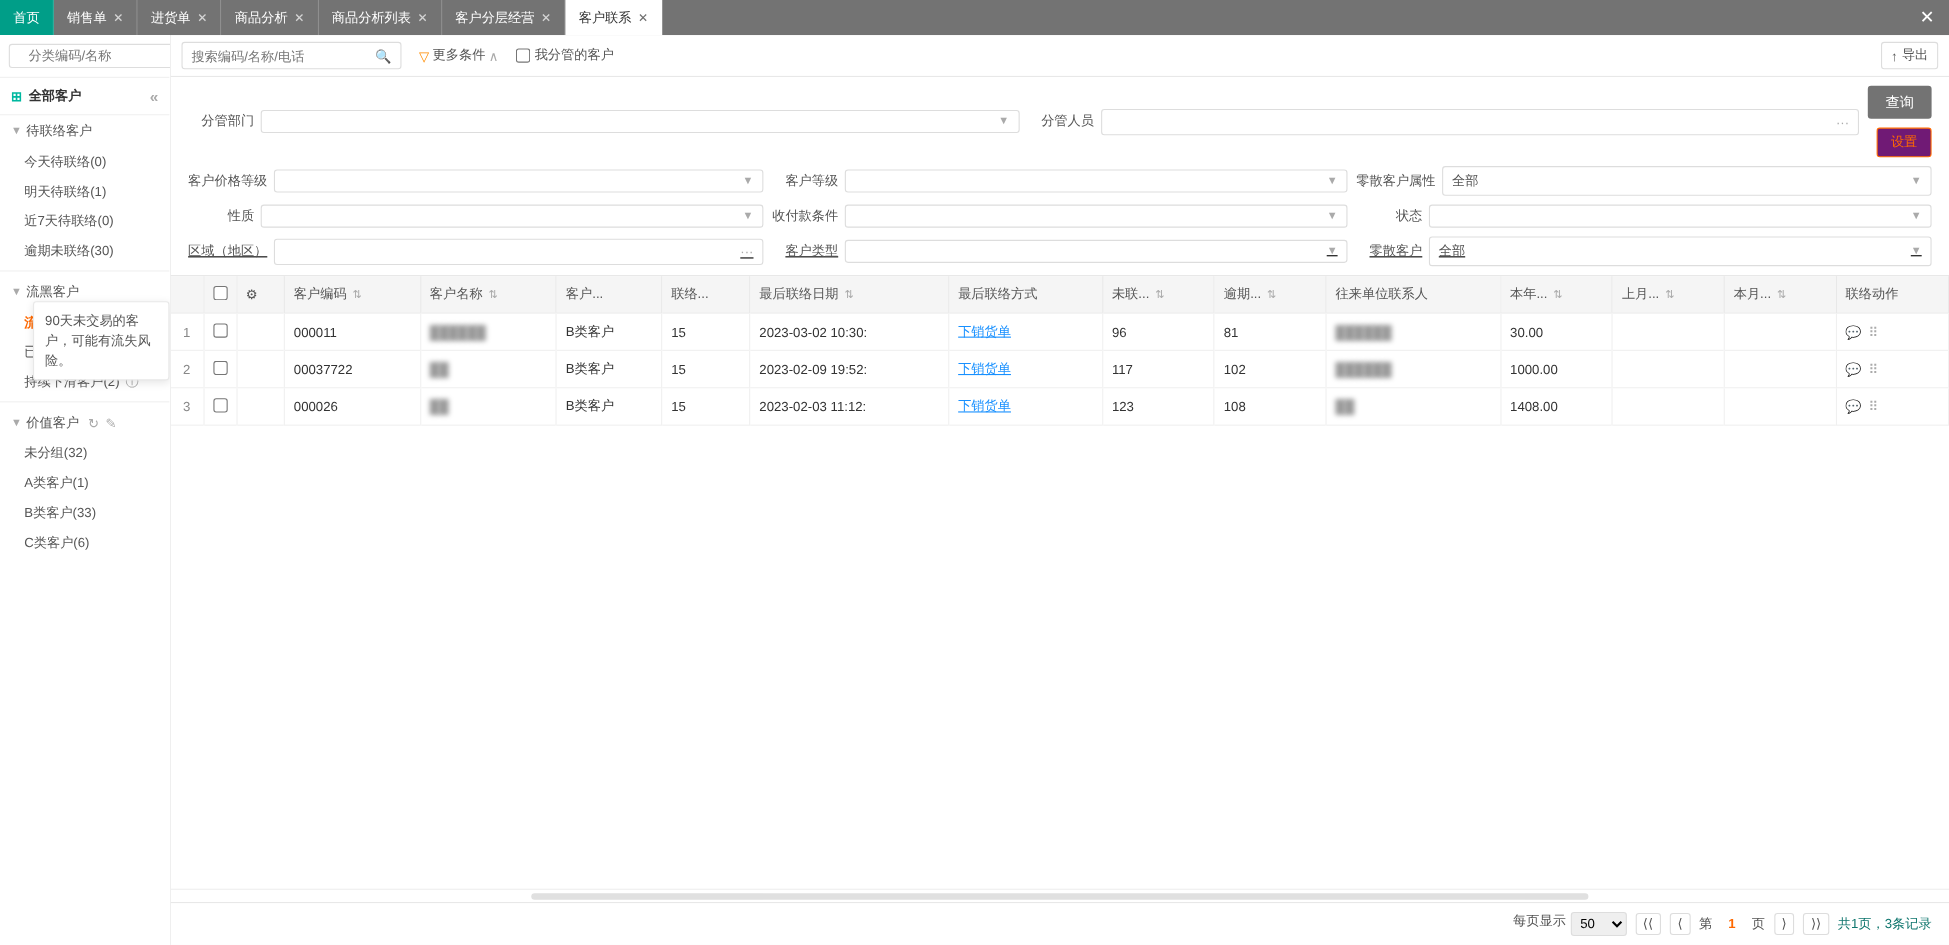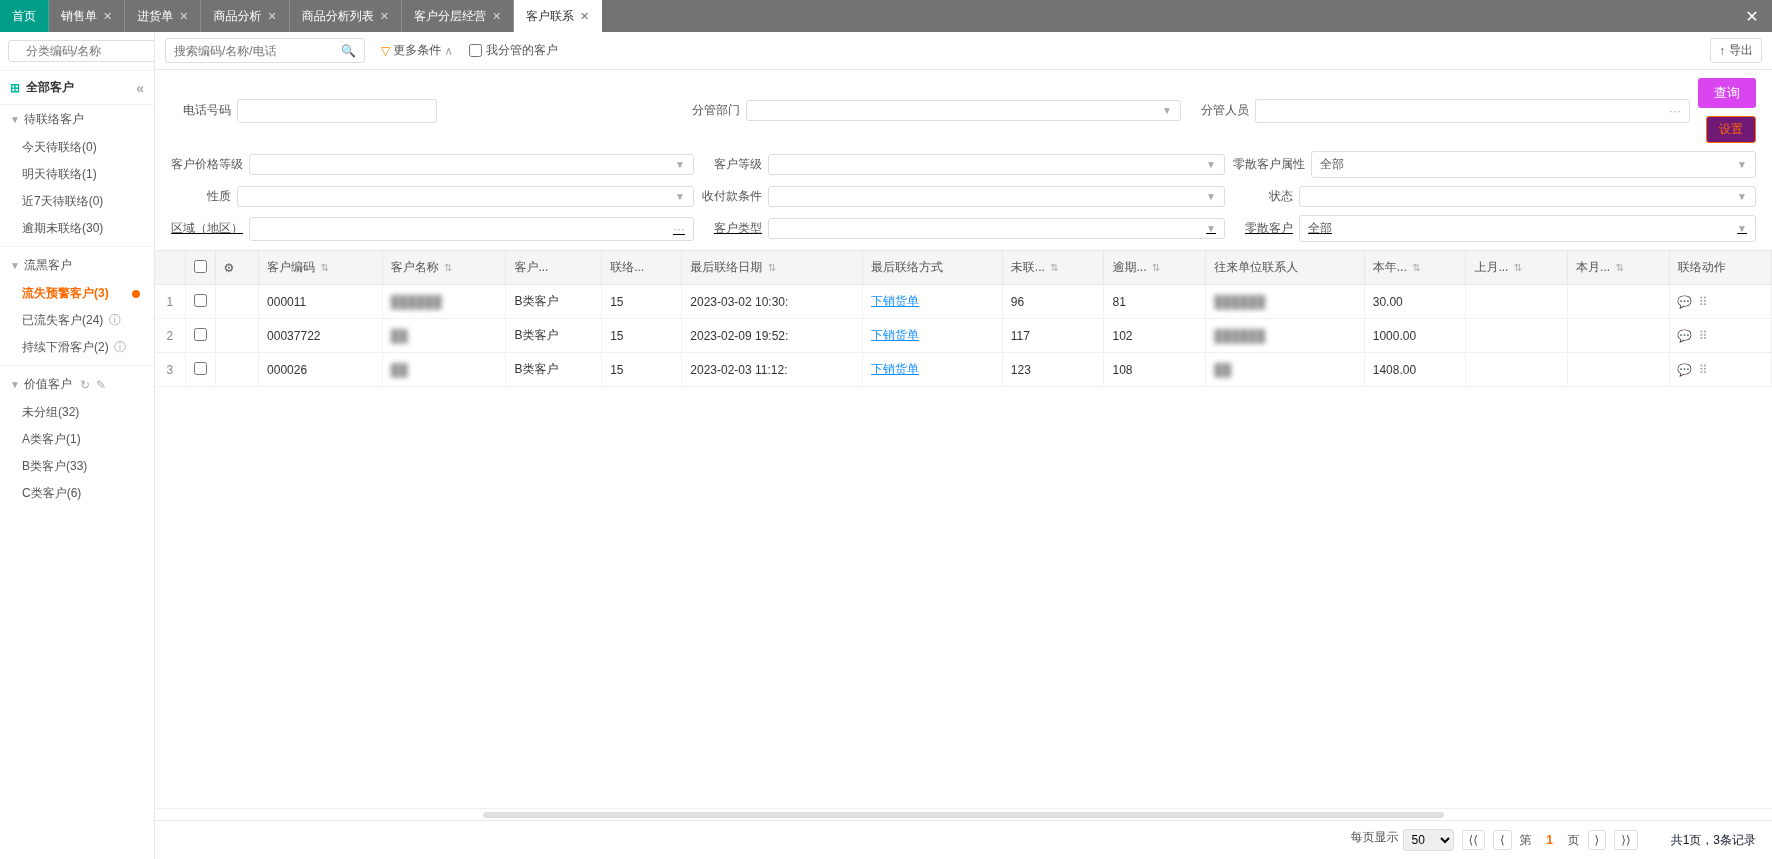--- a/index.html
+++ b/index.html
@@ -251,21 +251,21 @@
       outline: none;
       background: #fff;
       display: flex;
       align-items: center;
       justify-content: space-between;
       cursor: pointer;
       color: #555;
     }
     .filter-select .chevron { color: #aaa; font-size: 10px; }
     .query-btn {
-      background: #d946ef;
+      background: #737373;
       color: #fff;
       border: none;
       border-radius: 3px;
       padding: 6px 16px;
       font-size: 13px;
       cursor: pointer;
       white-space: nowrap;
     }
     .settings-btn {
       background: #701a75;
@@ -362,21 +362,21 @@
       cursor: pointer;
       font-size: 12px;
       color: #555;
     }
     .pagination .page-num {
       color: #ff6900;
       font-weight: bold;
       min-width: 20px;
       text-align: center;
     }
-    .pagination .total { color: #0f172a; margin-left: 25px; }
+    .pagination .total { color: #0f766e; }
 
     
     ::-webkit-scrollbar { width: 6px; height: 6px; }
     ::-webkit-scrollbar-track { background: #f0f0f0; }
     ::-webkit-scrollbar-thumb { background: #ccc; border-radius: 3px; }
   </style>
 </head>
 <body>
 
 <div class="tab-bar">
@@ -476,20 +476,23 @@
     <div class="sidebar-item">
       <span>A类客户(1)</span>
     </div>
     <div class="sidebar-item">
       <span>B类客户(33)</span>
     </div>
     <div class="sidebar-item">
       <span>C类客户(6)</span>
     </div>
 
+    <div class="tooltip-box">
+      <span>90天未交易的客户，可能有流失风险。</span>
+    </div>
   </div>
 
   <div class="content-area">
 
     <div class="filter-bar">
       <div class="filter-search">
         <input type="text" placeholder="搜索编码/名称/电话" style="">
         <span style="color:#ff8c00;">🔍</span>
       </div>
       <div class="filter-btn">
@@ -504,24 +507,20 @@
       <div class="filter-spacer"></div>
       <div class="export-btn">
         <span>↑</span>
         <span>导出</span>
       </div>
     </div>
 
     <div class="advanced-filters">
       <div class="filter-row">
 
-        <div class="filter-field">
-          <span class="filter-label">电话号码</span>
-          <input class="filter-input" type="text" style="max-width: 200px;">
-        </div>
 
         <div class="filter-field">
           <span class="filter-label">分管部门</span>
           <div class="filter-select">
             <span></span>
             <span class="chevron">▼</span>
           </div>
         </div>
 
         <div class="filter-field">

